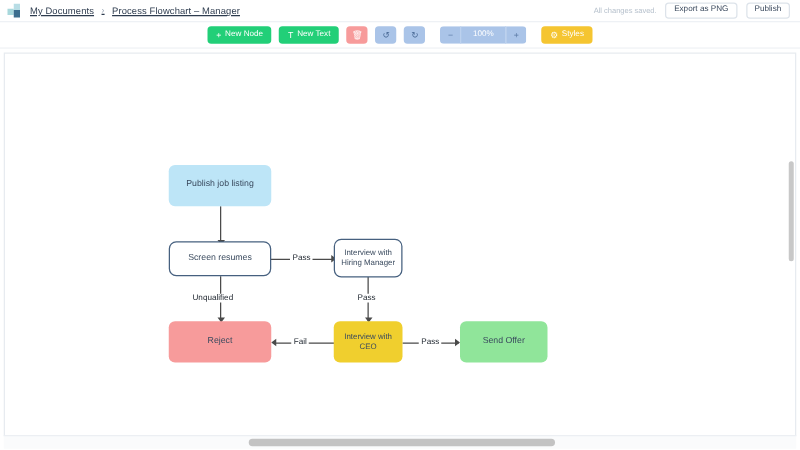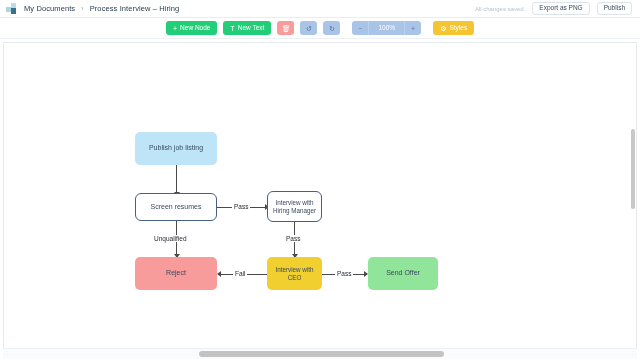--- a/index.html
+++ b/index.html
@@ -28,21 +28,21 @@
   .logo i {
     position: absolute;
     display: block;
   }
   .logo .q1 { left: 0; top: 4px; width: 5px; height: 5px; background: #a8d8dc; }
   .logo .q2 { left: 5px; top: 0px; width: 5px; height: 5px; background: #b8dde5; }
   .logo .q3 { left: 5px; top: 5px; width: 5px; height: 6px; background: #3d6e8e; }
 
   .crumbs {
     display: flex; align-items: center; gap: 6px;
-    font-size: 7.5px; color: #2d3b4e; letter-spacing: .1px;
+    font-size: 7.5px; color: #2d3b4e; letter-spacing: .1px; text-decoration: underline;
   }
   .crumb-link { color: #2d3b4e; }
   .crumb-sep { color: #9aa7b6; font-size: 7px; }
   .crumb-current { color: #2d3b4e; }
 
   .header-right {
     margin-left: auto;
     display: flex; align-items: center; gap: 7px;
     padding-right: 2px;
   }
@@ -185,21 +185,21 @@
 
 <div class="header">
   <span class="logo">
     <i class="q1"></i>
       <i class="q2"></i>
       <i class="q3"></i>
   </span>
   <span class="crumbs">
     <span class="crumb-link">My Documents</span>
     <span class="crumb-sep">›</span>
-    <span class="crumb-current">Process Interview – Hiring</span>
+    <span class="crumb-current">Process Flowchart – Manager</span>
   </span>
   <span class="header-right">
     <span class="saved-note">All changes saved.</span>
     <button class="hbtn">Export as PNG</button>
     <button class="hbtn">Publish</button>
   </span>
 </div>
 
 <div class="toolbar">
   <span class="tb-spacer-left"></span>

